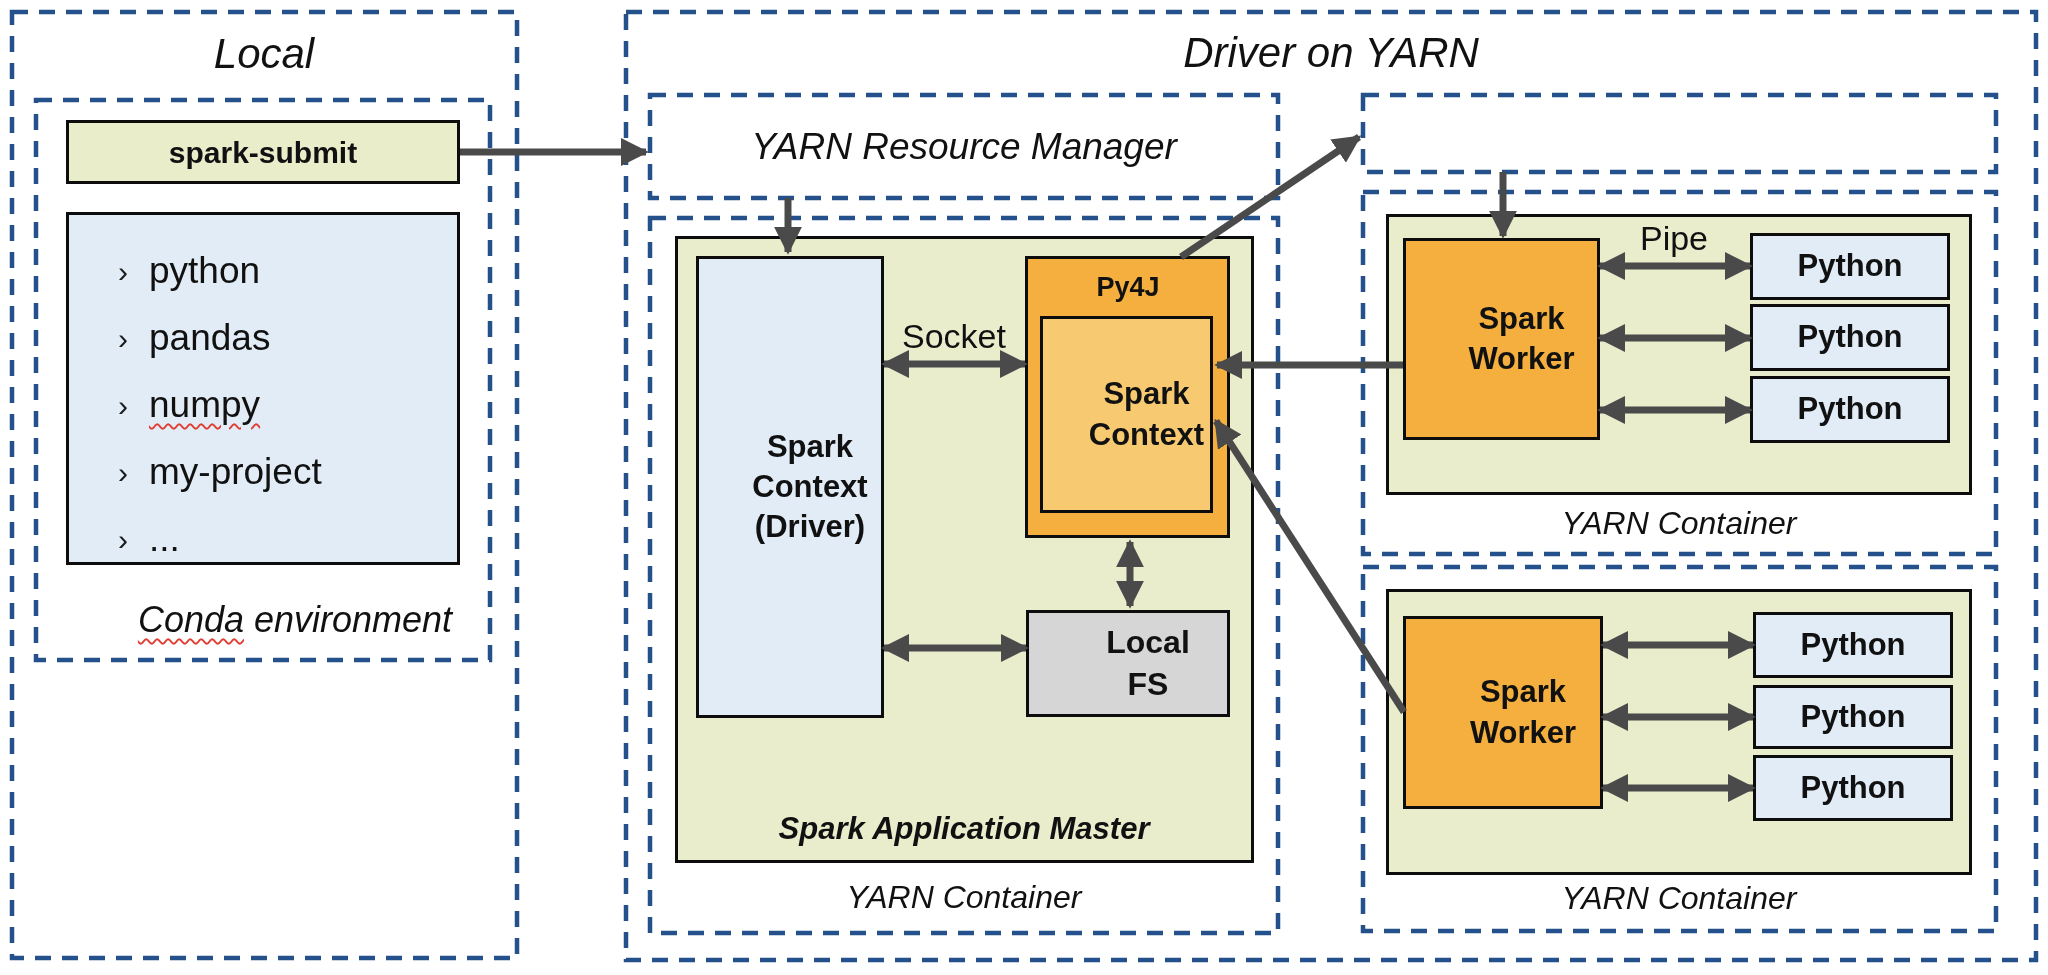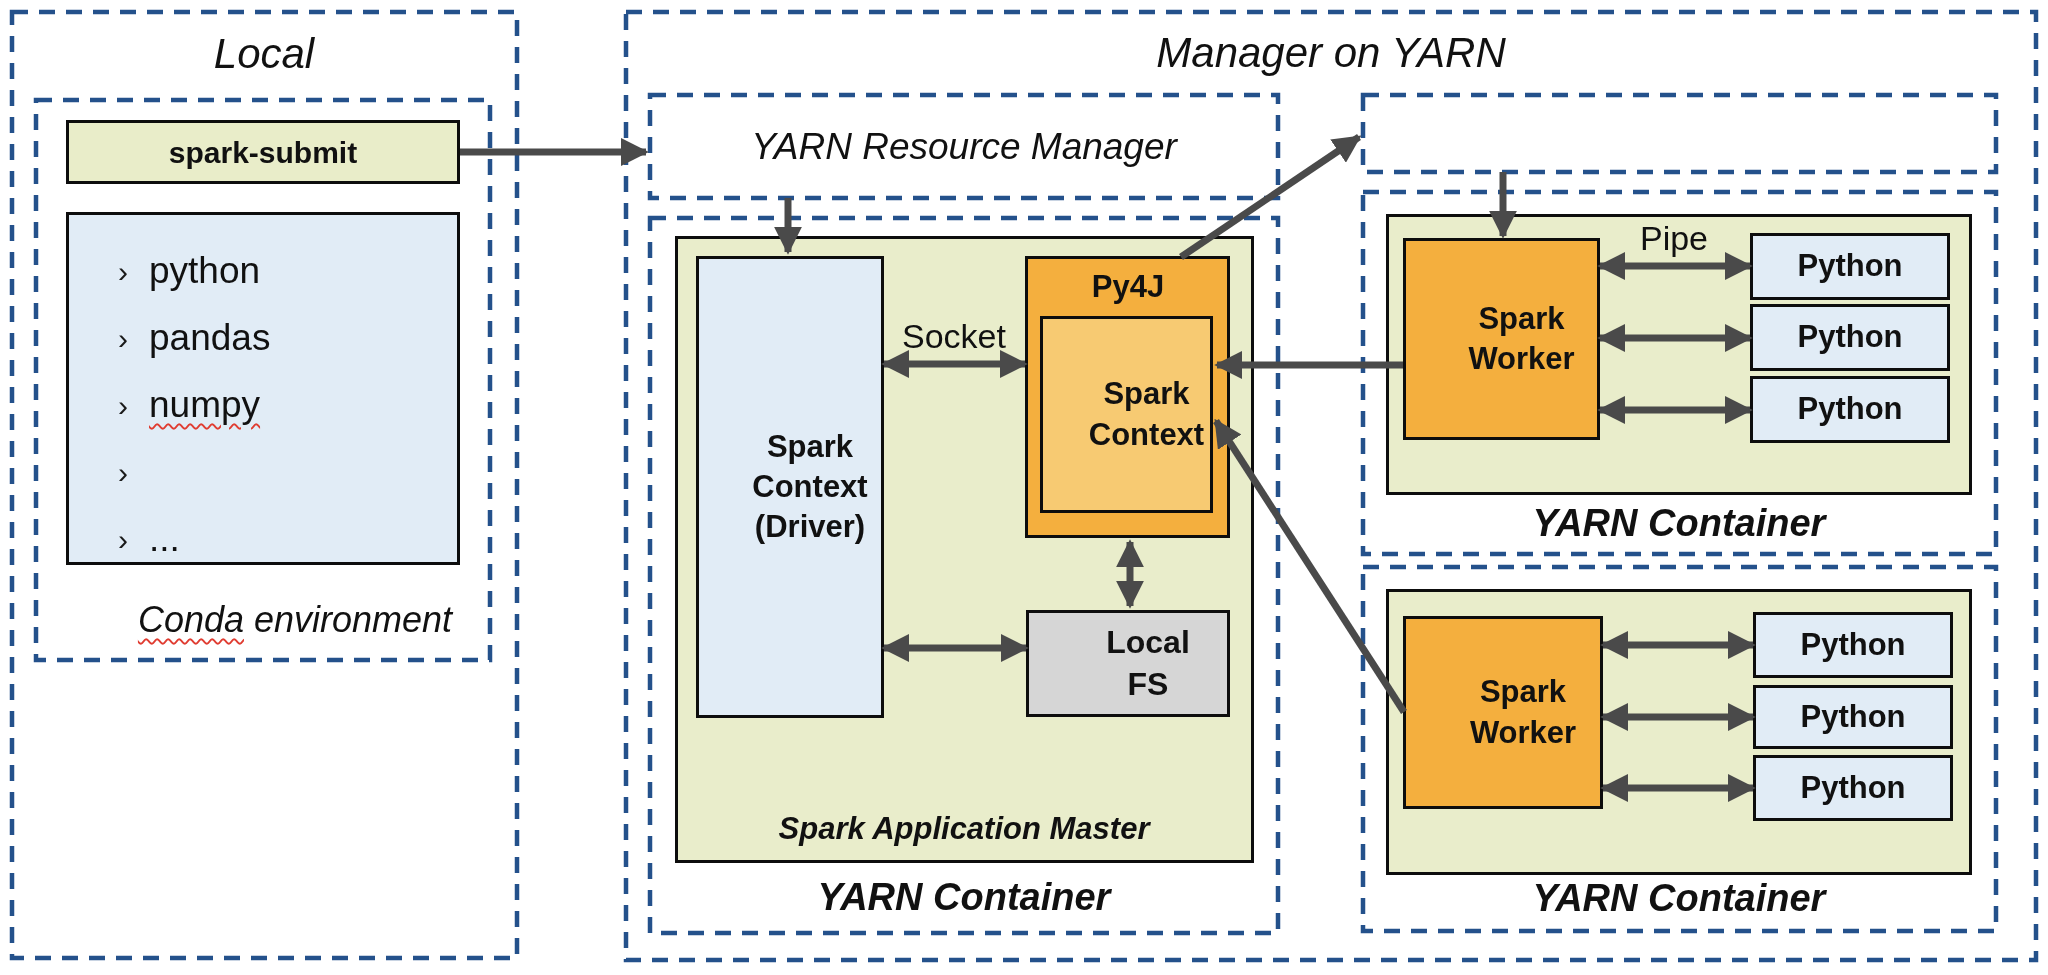--- a/index.html
+++ b/index.html
@@ -45,21 +45,21 @@
 
   
   #green1  { left:1386px; top:214px; width:586px; height:281px; }
   #worker1 { left:1403px; top:238px; width:197px; height:202px; font-size:31px; font-weight:bold; }
   #green2  { left:1386px; top:589px; width:586px; height:286px; }
   #worker2 { left:1403px; top:616px; width:200px; height:193px; font-size:31px; font-weight:bold; }
   .py-box  { width:200px; height:67px; font-size:31px; font-weight:bold; }
 
   .title-lbl { font-size:42px; }
   .region-lbl { font-size:37px; }
-  .container-lbl { font-size:38px;font-weight:bold; }
+  .container-lbl { font-size:32px; }
   .small-cap { font-size:34px; }
 </style>
 </head>
 <body>
 
 <div class="stage">
 
   <svg class="layer" viewBox="0 0 2048 975">
     <g fill="none" stroke="#24518B" stroke-width="4.5" stroke-dasharray="16 11">
       <rect x="12" y="12" width="505" height="946"></rect>
@@ -69,58 +69,59 @@
       <rect x="650" y="218" width="628" height="715"></rect>
       <rect x="1363" y="95" width="633" height="77"></rect>
       <rect x="1363" y="192" width="633" height="362"></rect>
       <rect x="1363" y="567" width="633" height="364"></rect>
     </g>
   </svg>
 
   <div class="layer">
 
     <div class="lbl italic title-lbl" style="left:264px; top:54px;">Local</div>
-    <div class="lbl italic title-lbl" style="left:1331px; top:53px;">Manager on YARN</div>
+    <div class="lbl italic title-lbl" style="left:1331px; top:53px;">Driver on YARN</div>
     <div class="lbl italic region-lbl" style="left:964px; top:147px;">YARN Resource Manager</div>
 
     <div class="box bg-submit" id="spark-submit">spark-submit</div>
 
     <div class="box bg-blue" id="pkg-box">
       <div class="pkg-row" style="top:34px;">
         <span class="pkg-chevron">›</span>
         <span class="pkg-name">python</span>
       </div>
       <div class="pkg-row" style="top:101px;">
         <span class="pkg-chevron">›</span>
         <span class="pkg-name">pandas</span>
       </div>
       <div class="pkg-row" style="top:168px;">
         <span class="pkg-chevron">›</span>
         <span class="pkg-name sq">numpy</span>
       </div>
       <div class="pkg-row" style="top:235px;">
         <span class="pkg-chevron">›</span>
+        <span class="pkg-name">my-project</span>
       </div>
       <div class="pkg-row" style="top:302px;">
         <span class="pkg-chevron">›</span>
         <span class="pkg-name">...</span>
       </div>
     </div>
 
     <div class="lbl italic" style="left:263px; top:620px; font-size:36px;margin-left:32px;">
       <span class="sq">Conda</span>
       <span>environment</span>
     </div>
 
     <div class="box bg-green" id="sam-box"></div>
     <div class="box bg-blue ml" id="driver-box">Spark
 Context
 (Driver)</div>
     <div class="box bg-orange" id="py4j-box"></div>
-    <div class="lbl bold" style="left:1128px; top:287px; font-size:31px;">Py4J</div>
+    <div class="lbl bold" style="left:1128px; top:287px; font-size:27px;">Py4J</div>
     <div class="box bg-orange-light ml" id="inner-sc">Spark
 Context</div>
     <div class="box bg-gray ml" id="localfs-box">Local
 FS</div>
 
     <div class="lbl small-cap" style="left:954px; top:336px;">Socket</div>
     <div class="lbl italic bold" style="left:964px; top:829px; font-size:31px;">Spark Application Master</div>
     <div class="lbl italic container-lbl" style="left:964px; top:897px;">YARN Container</div>
 
     <div class="box bg-green" id="green1"></div>

